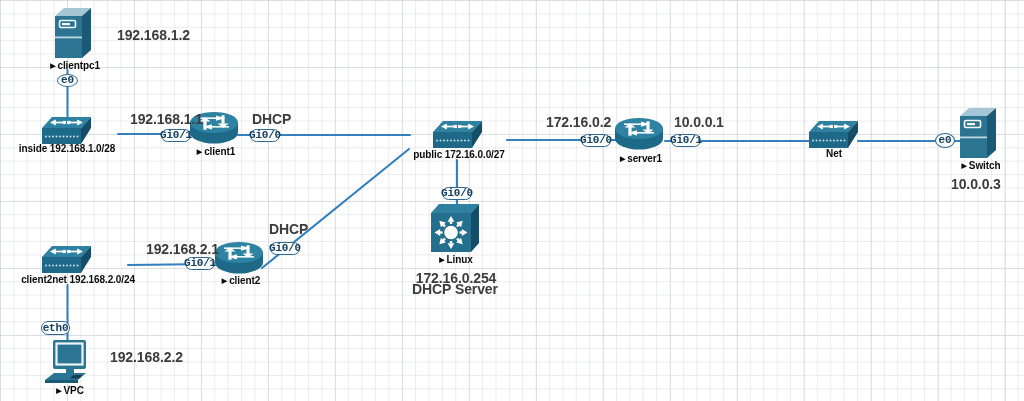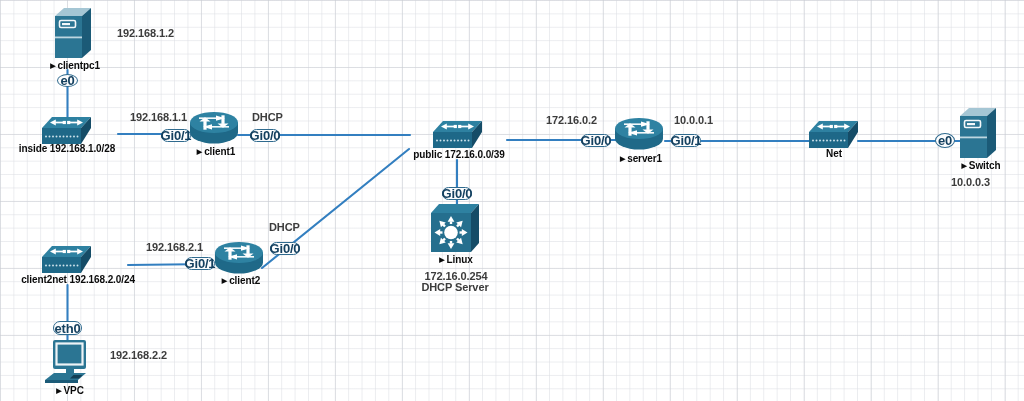--- a/index.html
+++ b/index.html
@@ -16,29 +16,30 @@
   }
   svg.links{position:absolute;left:0;top:0;width:1024px;height:401px;}
   svg.links line{stroke:#337fc0;stroke-width:2.1;stroke-linecap:round;}
   .icon{position:absolute;}
   .devlabel{
     position:absolute;transform:translateX(-50%);
     font-size:10px;font-weight:bold;color:#0b0b0b;white-space:nowrap;letter-spacing:-0.1px;
   }
   .devlabel .marker{font-size:7px;margin-right:2px;position:relative;top:-1px;}
   .note{
-    position:absolute;font-size:11px;font-weight:bold;color:#3c3c3c;
+    position:absolute;font-size:14px;font-weight:bold;color:#3c3c3c;
     white-space:nowrap;letter-spacing:-0.1px;
   }
   .note.centered{transform:translateX(-50%);}
   .pill{
     position:absolute;display:flex;align-items:center;justify-content:center;
     background:#fcfdfe;border:1.5px solid #2f6a8e;border-radius:7px;
-    font-size:13px;font-weight:bold;color:#14405f;line-height:1;box-sizing:border-box;
+    font-size:11px;font-weight:bold;color:#14405f;line-height:1;box-sizing:border-box;
     letter-spacing:-0.2px;
+    font-family:Liberation Mono, monospace;
   }
   .pill.round{border-radius:50%;}
   .defs{position:absolute;width:0;height:0;overflow:hidden;}
 </style>
 </head>
 <body>
 
 <svg class="defs" aria-hidden="true">
   <defs>
     <symbol id="sym-tower" viewBox="0 0 36 50">
@@ -195,39 +196,39 @@
   <svg class="icon" style="left:42px;top:246px;width:49px;height:27px">
       <use href="#sym-eswitch"></use>
     </svg>
   <svg class="icon" style="left:45px;top:340px;width:46px;height:46px">
       <use href="#sym-vpc"></use>
     </svg>
 
   <div class="devlabel" style="left:75px;top:60px"><span class="marker">▶</span><span>clientpc1</span></div>
   <div class="devlabel" style="left:67px;top:143px"><span>inside 192.168.1.0/28</span></div>
   <div class="devlabel" style="left:216px;top:146px"><span class="marker">▶</span><span>client1</span></div>
-  <div class="devlabel" style="left:459px;top:149px"><span>public 172.16.0.0/39</span></div>
+  <div class="devlabel" style="left:459px;top:149px"><span>public 172.16.0.0/27</span></div>
   <div class="devlabel" style="left:456px;top:254px"><span class="marker">▶</span><span>Linux</span></div>
   <div class="devlabel" style="left:641px;top:153px"><span class="marker">▶</span><span>server1</span></div>
   <div class="devlabel" style="left:834px;top:148px"><span>Net</span></div>
   <div class="devlabel" style="left:981px;top:160px"><span class="marker">▶</span><span>Switch</span></div>
   <div class="devlabel" style="left:241px;top:275px"><span class="marker">▶</span><span>client2</span></div>
   <div class="devlabel" style="left:78px;top:274px"><span>client2net 192.168.2.0/24</span></div>
   <div class="devlabel" style="left:70px;top:385px"><span class="marker">▶</span><span>VPC</span></div>
 
   <div class="pill round" style="left:57px;top:74px;width:21px;height:13px">e0</div>
   <div class="pill" style="left:161px;top:129px;width:30px;height:13px">Gi0/1</div>
   <div class="pill" style="left:250px;top:129px;width:30px;height:13px">Gi0/0</div>
   <div class="pill" style="left:442px;top:187px;width:30px;height:13px">Gi0/0</div>
   <div class="pill" style="left:581px;top:134px;width:30px;height:13px">Gi0/0</div>
   <div class="pill" style="left:671px;top:134px;width:30px;height:13px">Gi0/1</div>
   <div class="pill round" style="left:935px;top:133px;width:20px;height:15px">e0</div>
   <div class="pill" style="left:185px;top:257px;width:30px;height:13px">Gi0/1</div>
   <div class="pill" style="left:270px;top:242px;width:30px;height:13px">Gi0/0</div>
-  <div class="pill" style="left:53px;top:321px;width:29px;height:14px">eth0</div>
+  <div class="pill" style="left:41px;top:321px;width:29px;height:14px">eth0</div>
 
   <div class="note" style="left:117px;top:27px">192.168.1.2</div>
   <div class="note" style="left:130px;top:111px">192.168.1.1</div>
   <div class="note" style="left:252px;top:111px">DHCP</div>
   <div class="note" style="left:546px;top:114px">172.16.0.2</div>
   <div class="note" style="left:674px;top:114px">10.0.0.1</div>
   <div class="note" style="left:951px;top:176px">10.0.0.3</div>
   <div class="note" style="left:146px;top:241px">192.168.2.1</div>
   <div class="note" style="left:269px;top:221px">DHCP</div>
   <div class="note" style="left:110px;top:349px">192.168.2.2</div>

